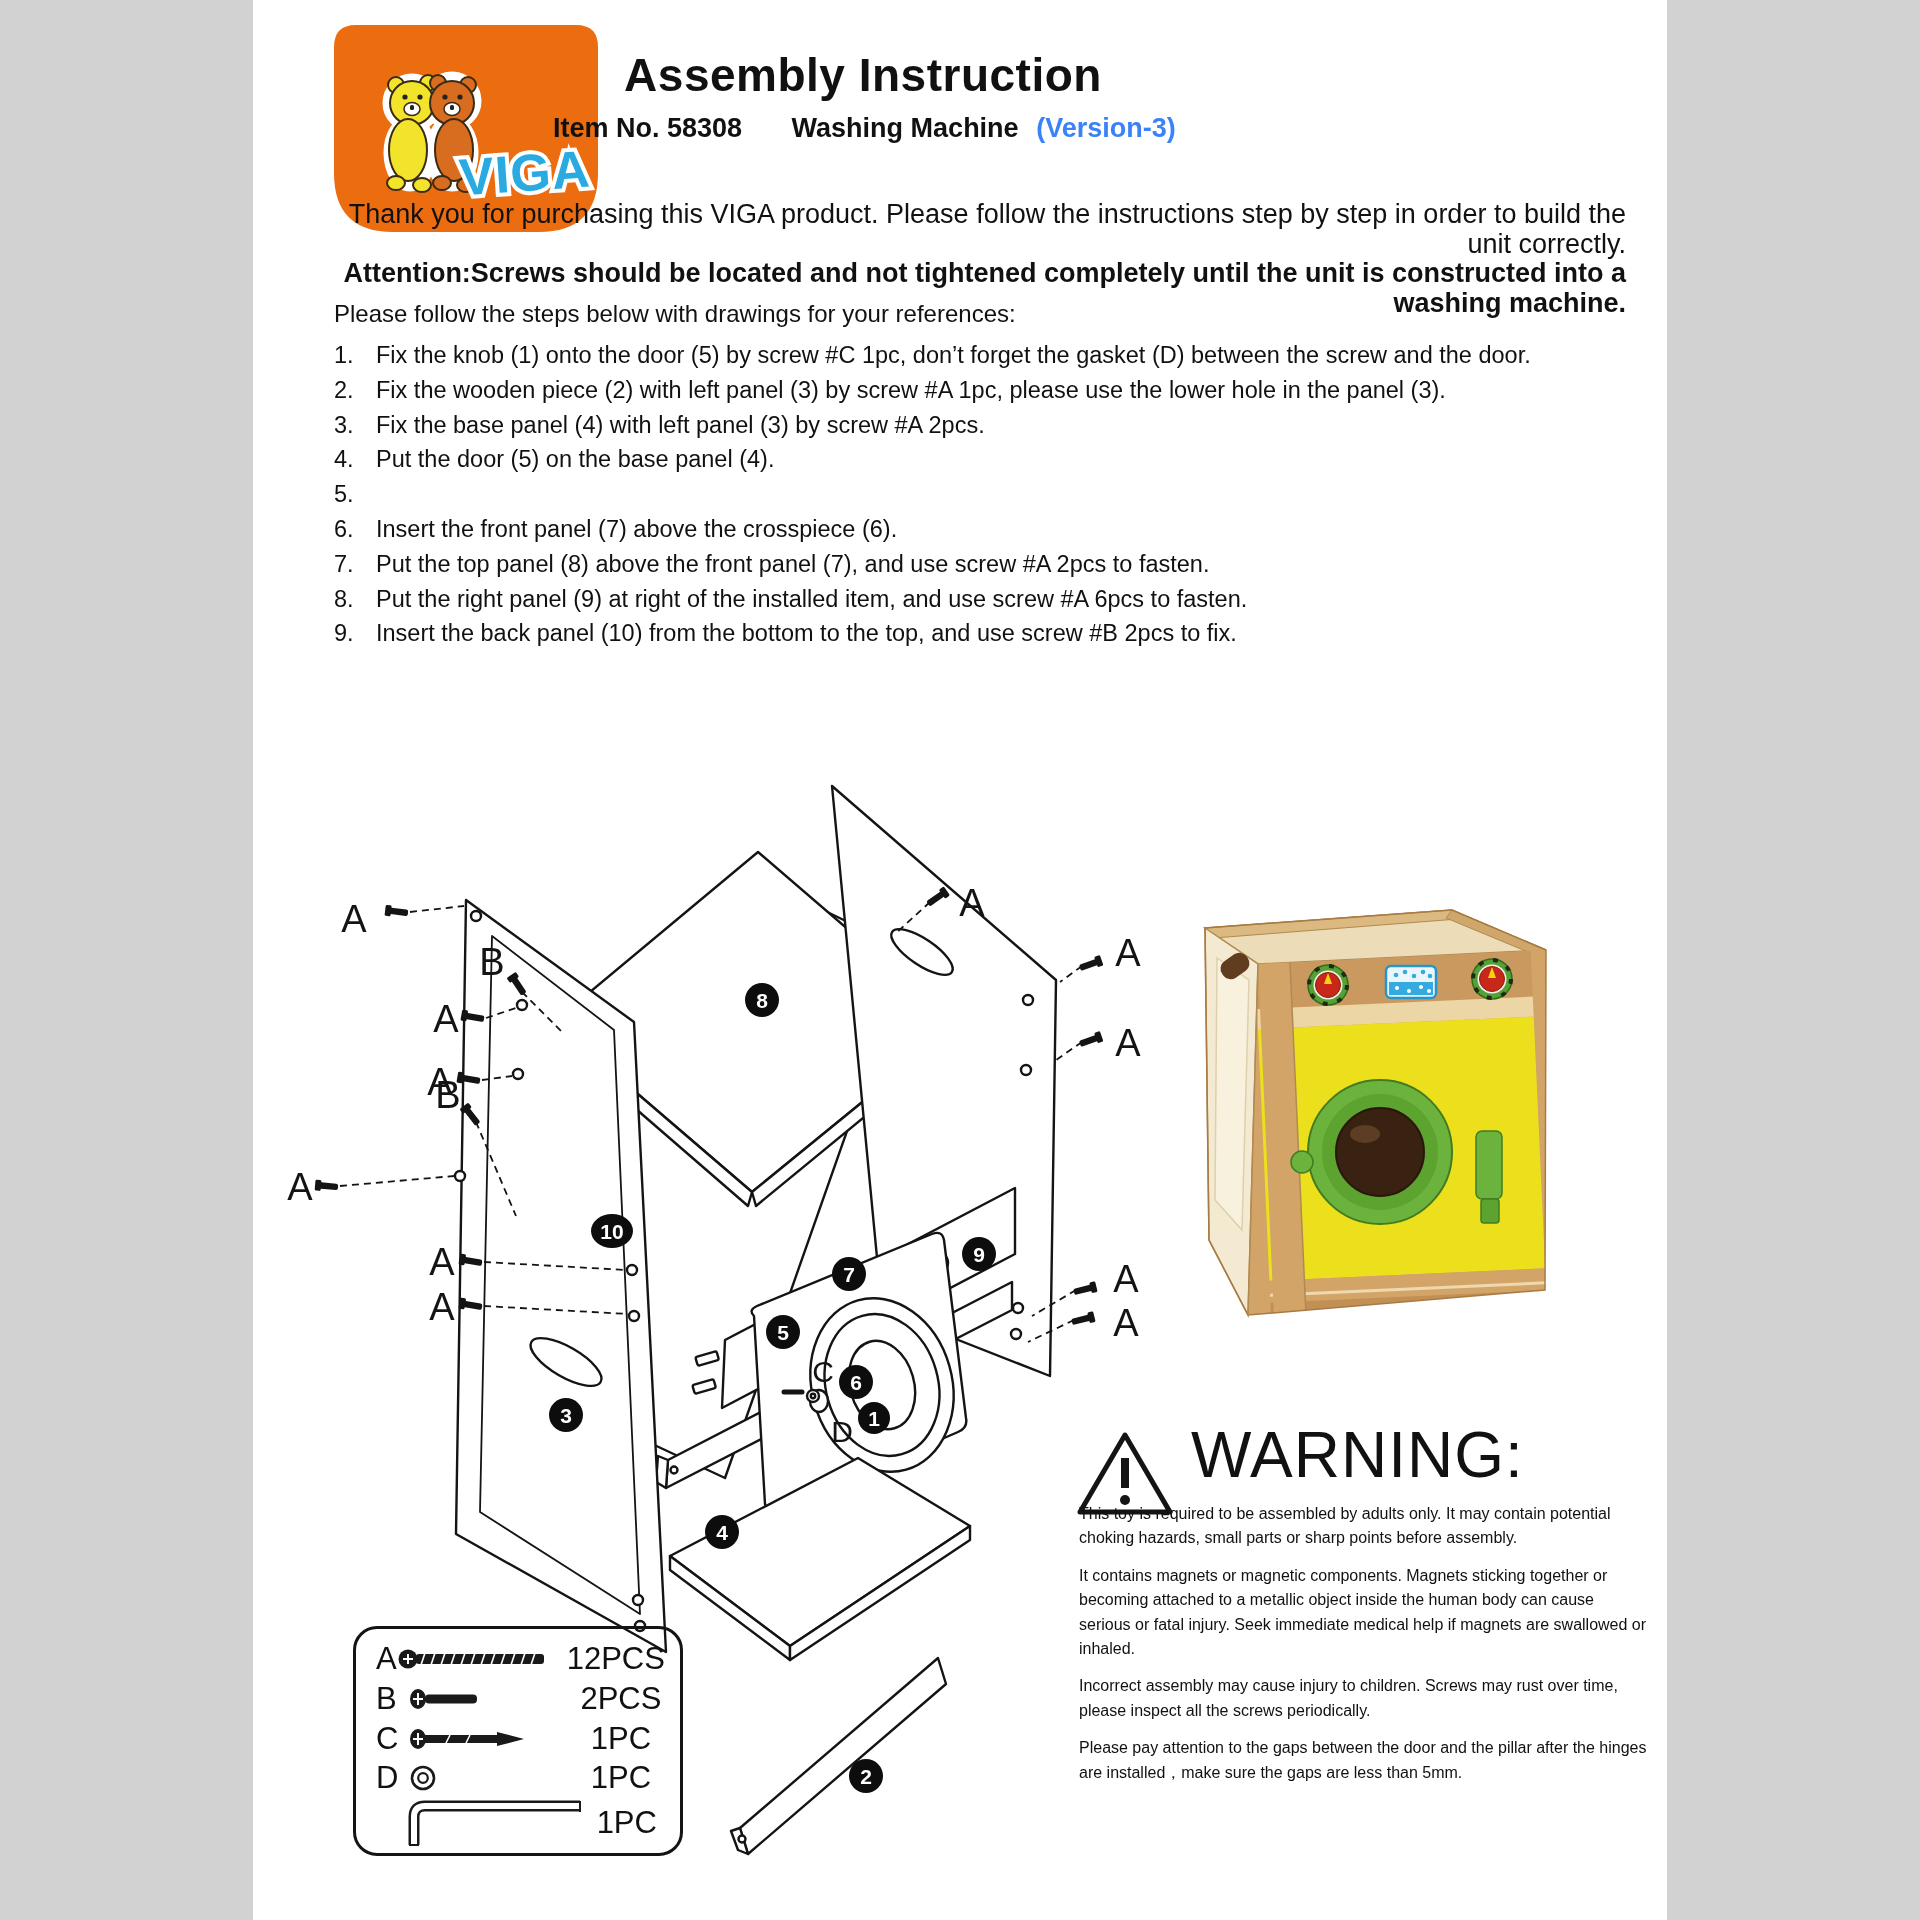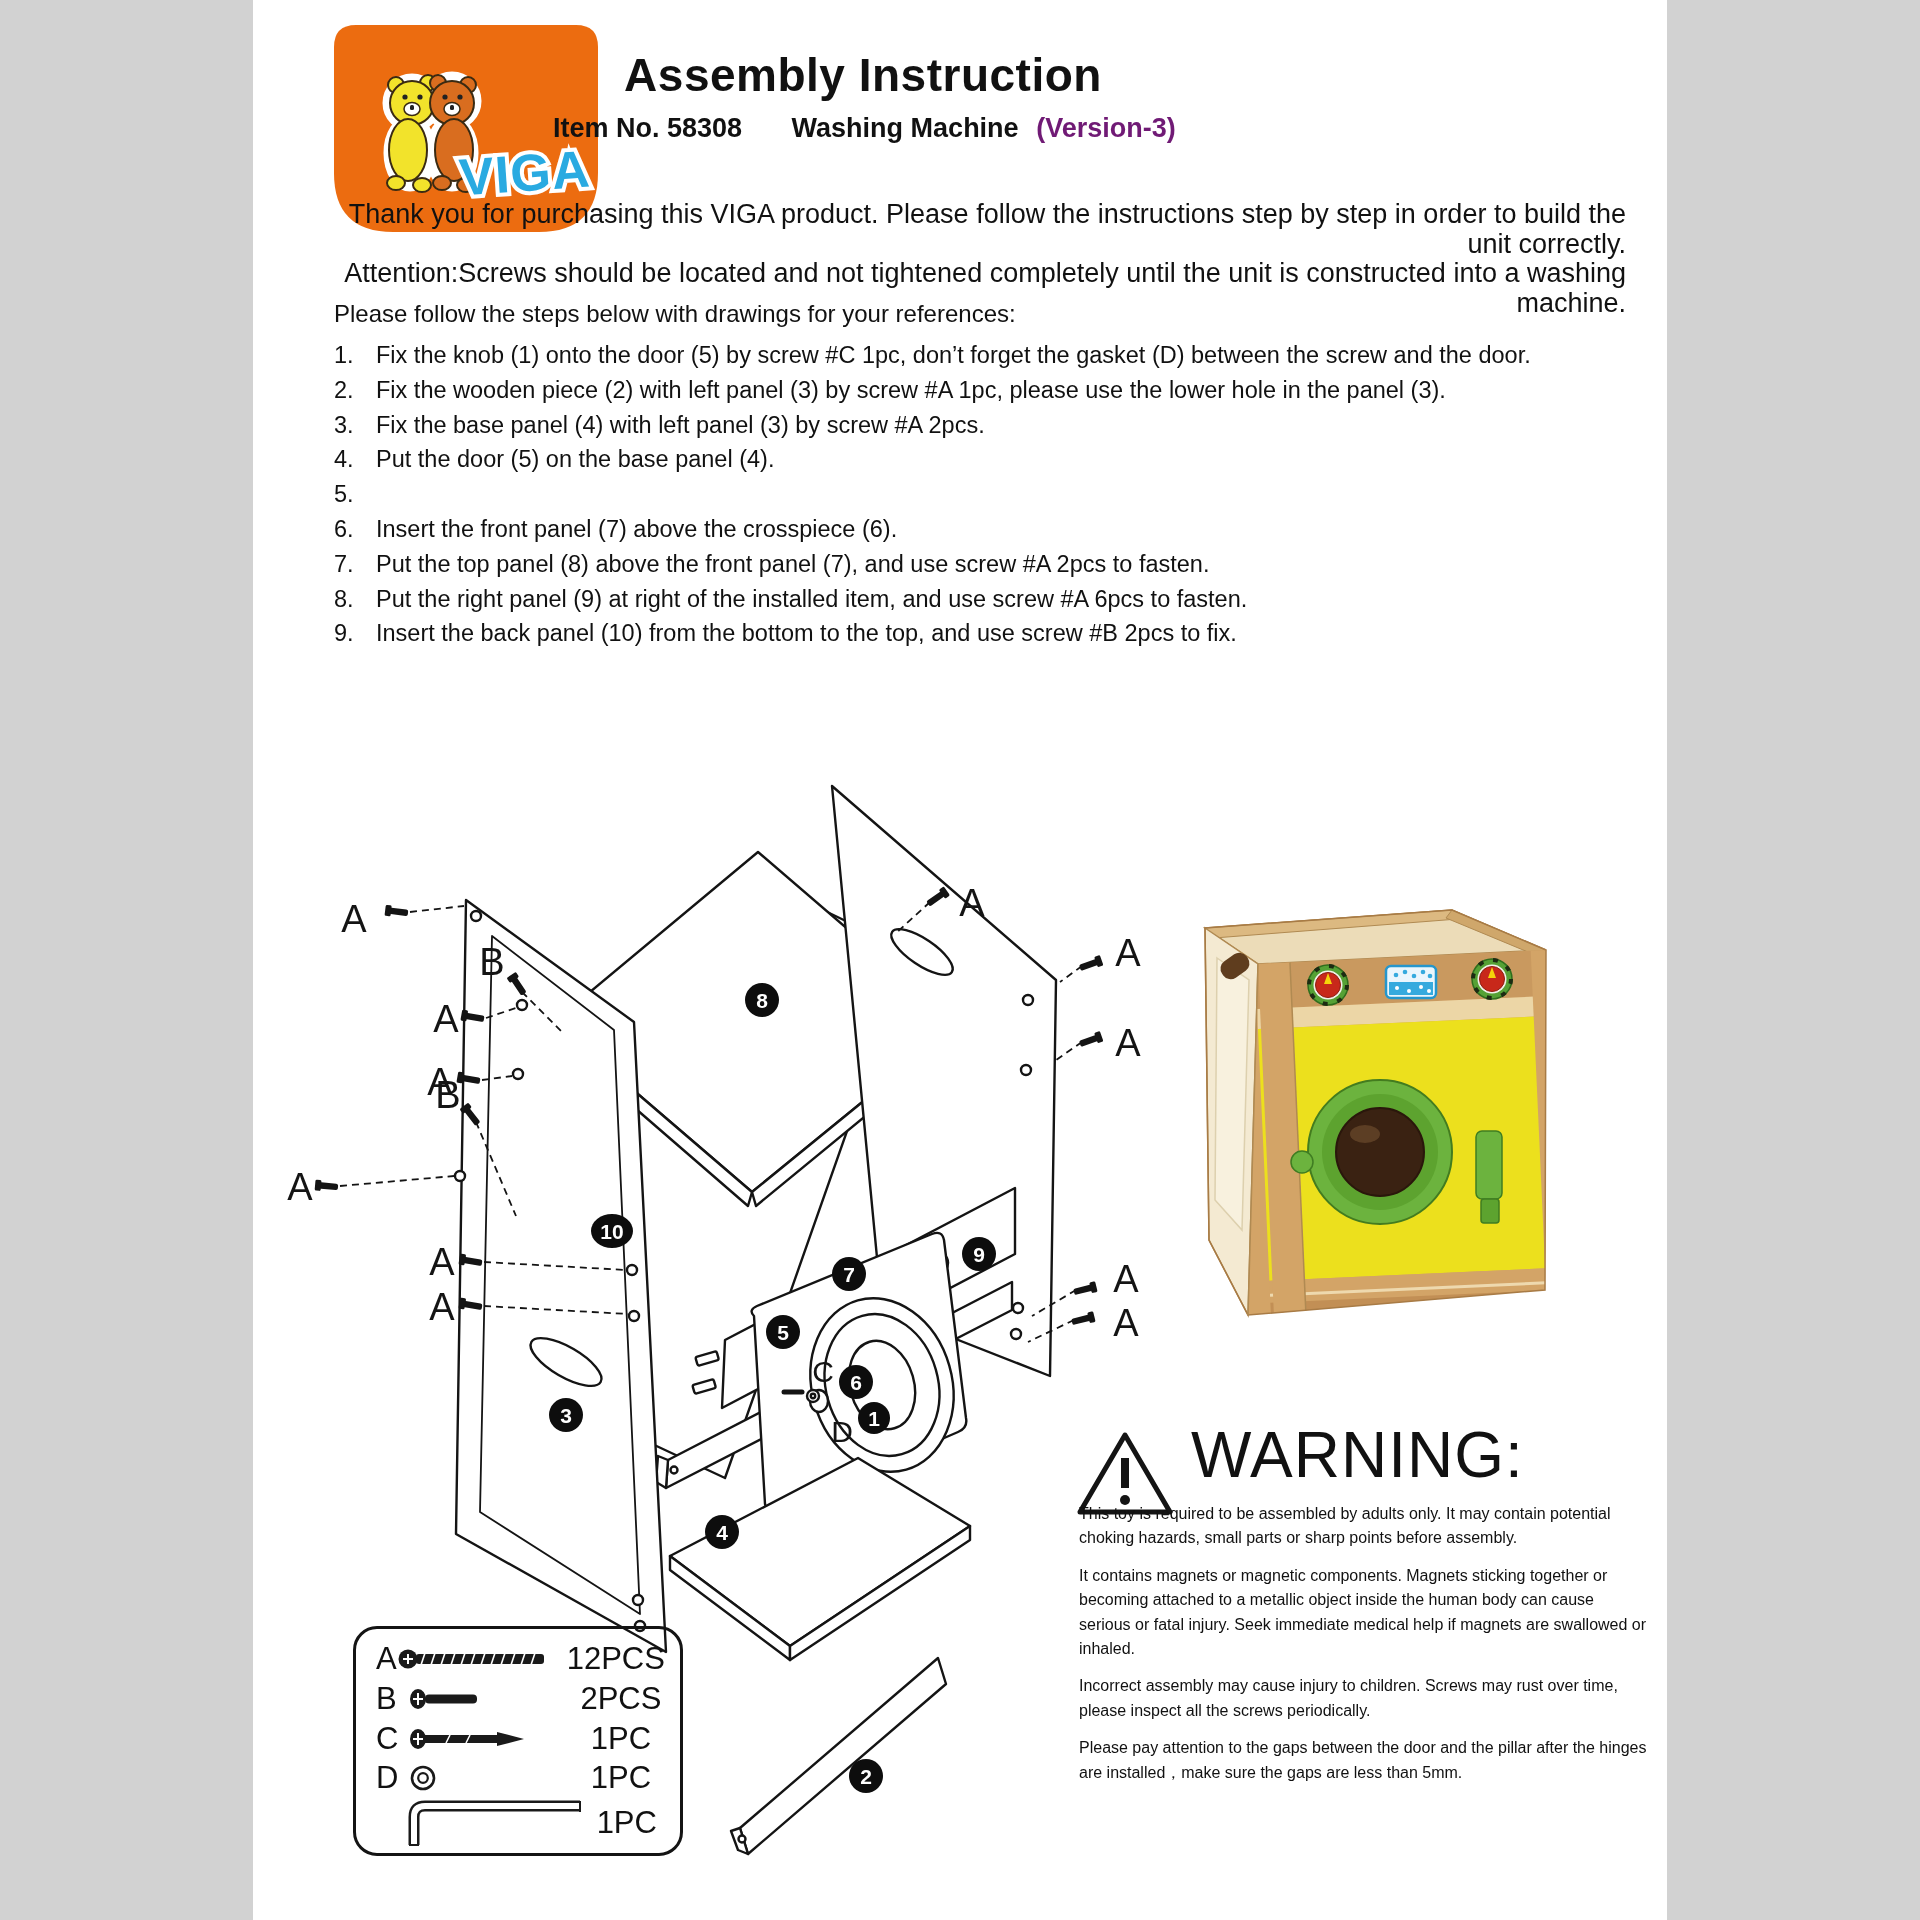--- a/index.html
+++ b/index.html
@@ -4,24 +4,24 @@
 <style>
   html,body{margin:0;padding:0;width:1920px;height:1920px;background:#d2d2d2;
     font-family:"Liberation Sans",sans-serif;-webkit-font-smoothing:antialiased;}
   .abs{position:absolute;}
   #paper{position:absolute;left:253px;top:0;width:1414px;height:1920px;background:#fff;color:#111;}
   
   #logo{left:81px;top:25px;width:264px;height:207px;}
   #title{left:300px;top:48px;width:620px;text-align:center;font-size:46px;font-weight:bold;letter-spacing:.5px;}
   #subtitle{left:300px;top:113px;width:620px;text-align:center;font-size:27px;font-weight:bold;white-space:nowrap;}
   #subtitle .gap1{display:inline-block;width:42px;}
-  #subtitle .version{color:#701a75;margin-left:10px;}
+  #subtitle .version{color:#3b82f6;margin-left:10px;}
   
   #intro{left:81px;top:200px;width:1292px;font-size:27px;line-height:29.5px;text-align:right;}
-  #intro .attention{font-weight:normal;}
+  #intro .attention{font-weight:bold;}
   #follow{left:81px;top:300px;width:1200px;font-size:24px;}
   
   #steps{left:81px;top:338px;width:1330px;}
   #steps .step{display:flex;font-size:23.5px;line-height:34.8px;}
   #steps .num{width:42px;flex:0 0 42px;}
   
   #wtitle{left:938px;top:1418px;font-size:64px;letter-spacing:1px;}
   #wparas{left:826px;top:1502px;width:568px;font-size:16px;line-height:24.4px;}
   #wparas p{margin:0 0 13px 0;}
   

